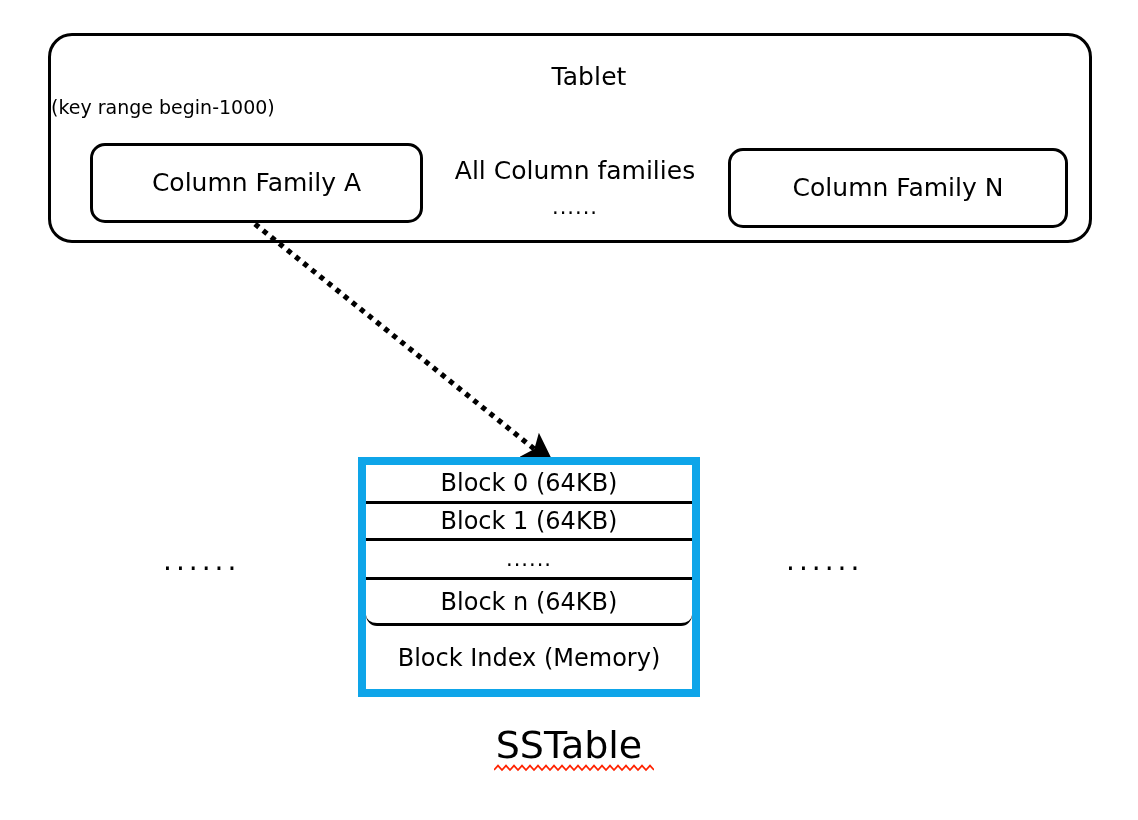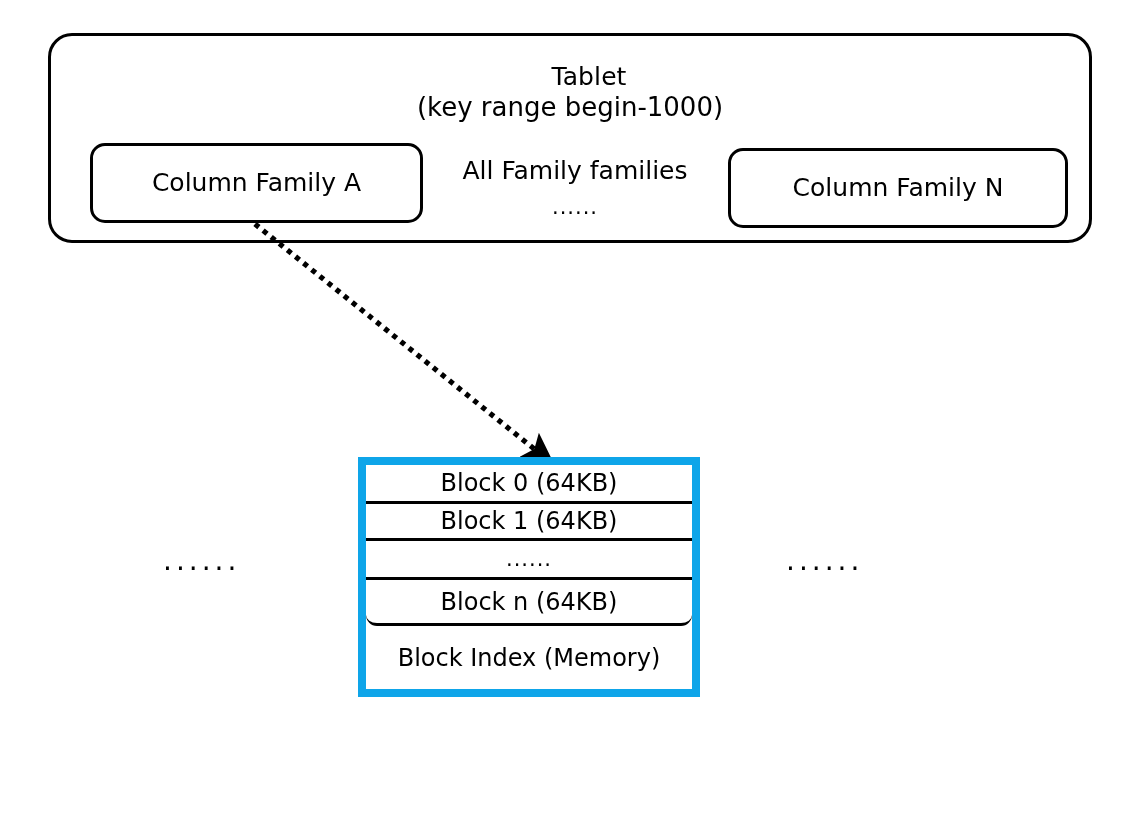--- a/index.html
+++ b/index.html
@@ -49,22 +49,22 @@
     line-height: 30px;
     letter-spacing: 0.1px;
     padding-left: 19px;
   }
 
   .tablet-subtitle {
     position: absolute;
     left: 0;
     top: 59px;
     width: 100%;
-    text-align: center;
-    font-size: 26px;
+    text-align: left;
+    font-size: 19px;
     line-height: 24px;
   }
 
   
   .cf-box {
     position: absolute;
     box-sizing: border-box;
     border: 3px solid #000000;
     border-radius: 15px;
     background: #ffffff;
@@ -199,21 +199,21 @@
 
   <div class="cf-box cf-n">
     <span class="cf-label">Column Family N</span>
   </div>
 
   <div class="cf-box cf-a">
     <span class="cf-label">Column Family A</span>
   </div>
 
   <div class="cf-middle">
-    <div class="mid-main">All Family families</div>
+    <div class="mid-main">All Column families</div>
     <div class="mid-dots">......</div>
   </div>
 
   <svg class="arrow-layer" viewBox="0 0 1138 820">
     <defs>
       <marker id="arrowhead" markerWidth="7" markerHeight="7" refX="2.2" refY="3.2" orient="auto" markerUnits="strokeWidth">
         <path d="M0,0.2 L6.4,3.2 L0,6.2 L1.3,3.2 Z" fill="#000000"></path>
       </marker>
     </defs>
     <line x1="255" y1="224" x2="538" y2="452" stroke="#000000" stroke-width="5.2" stroke-dasharray="5 5.4" stroke-linecap="butt" marker-end="url(#arrowhead)"></line>
@@ -233,14 +233,27 @@
       <span>Block n (64KB)</span>
     </div>
     <div class="sst-row r4">
       <span>Block Index (Memory)</span>
     </div>
   </div>
 
   <div class="side-dots left">......</div>
   <div class="side-dots right">......</div>
 
+  <div class="sstable-caption">
+    <span class="cap-text">
+      <span>SSTable</span>
+      <svg class="squiggle" viewBox="0 0 160 8" preserveAspectRatio="none">
+        <path d="M0,6 L4,1.6 L8,6 L12,1.6 L16,6 L20,1.6 L24,6 L28,1.6 L32,6
+                 L36,1.6 L40,6 L44,1.6 L48,6 L52,1.6 L56,6 L60,1.6 L64,6
+                 L68,1.6 L72,6 L76,1.6 L80,6 L84,1.6 L88,6 L92,1.6 L96,6
+                 L100,1.6 L104,6 L108,1.6 L112,6 L116,1.6 L120,6 L124,1.6
+                 L128,6 L132,1.6 L136,6 L140,1.6 L144,6 L148,1.6 L152,6
+                 L156,1.6 L160,6" fill="none" stroke="#ff2200" stroke-width="1.7"></path>
+      </svg>
+    </span>
+  </div>
 
 </div>
 
 </body></html>

